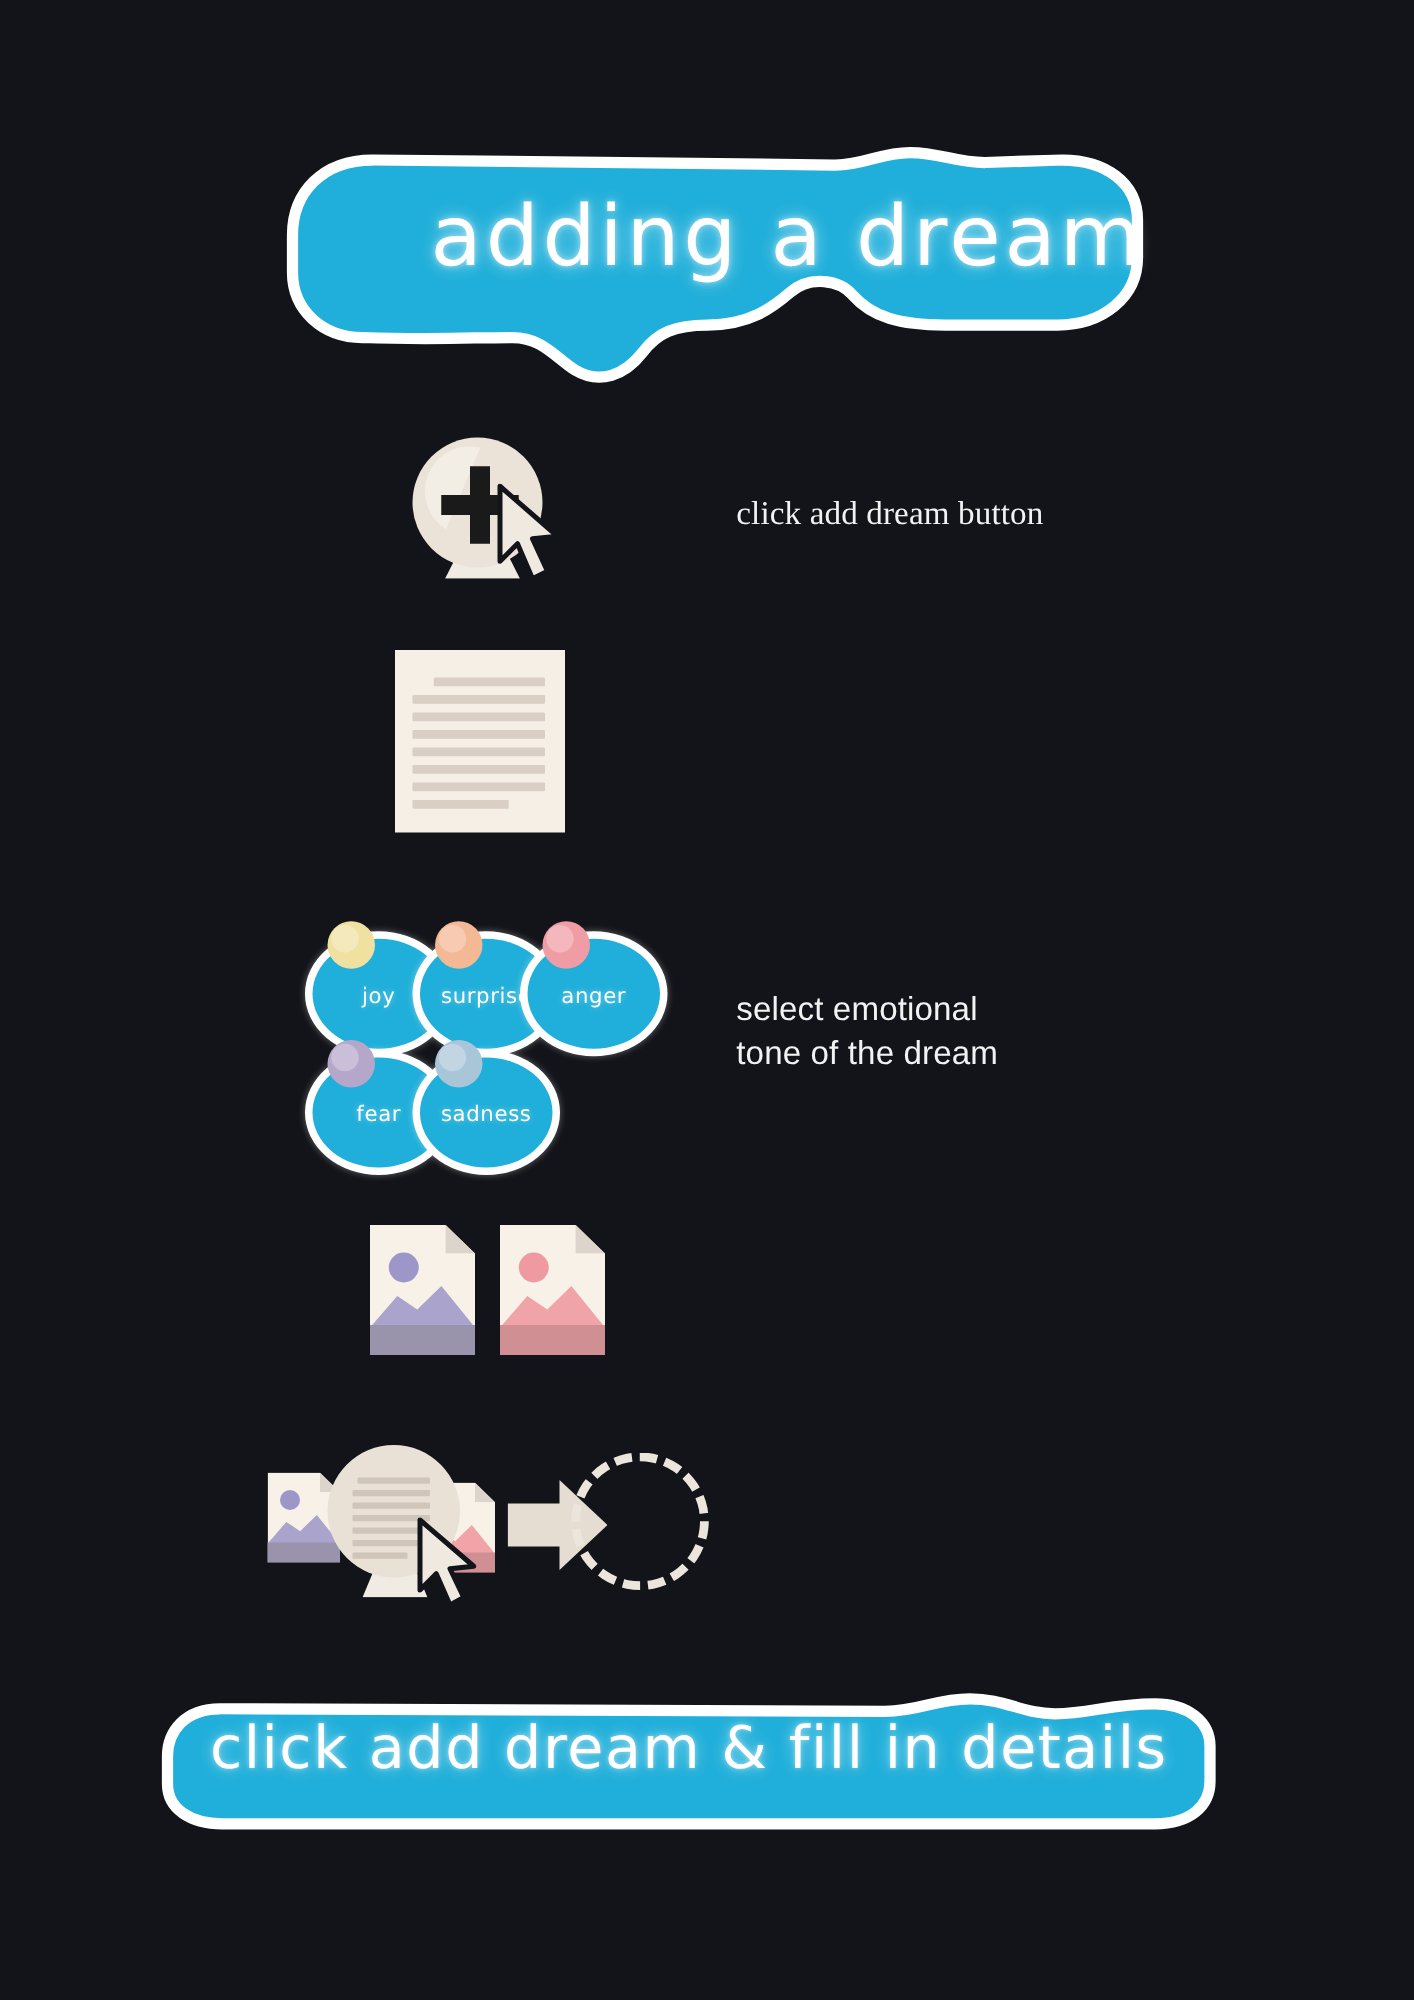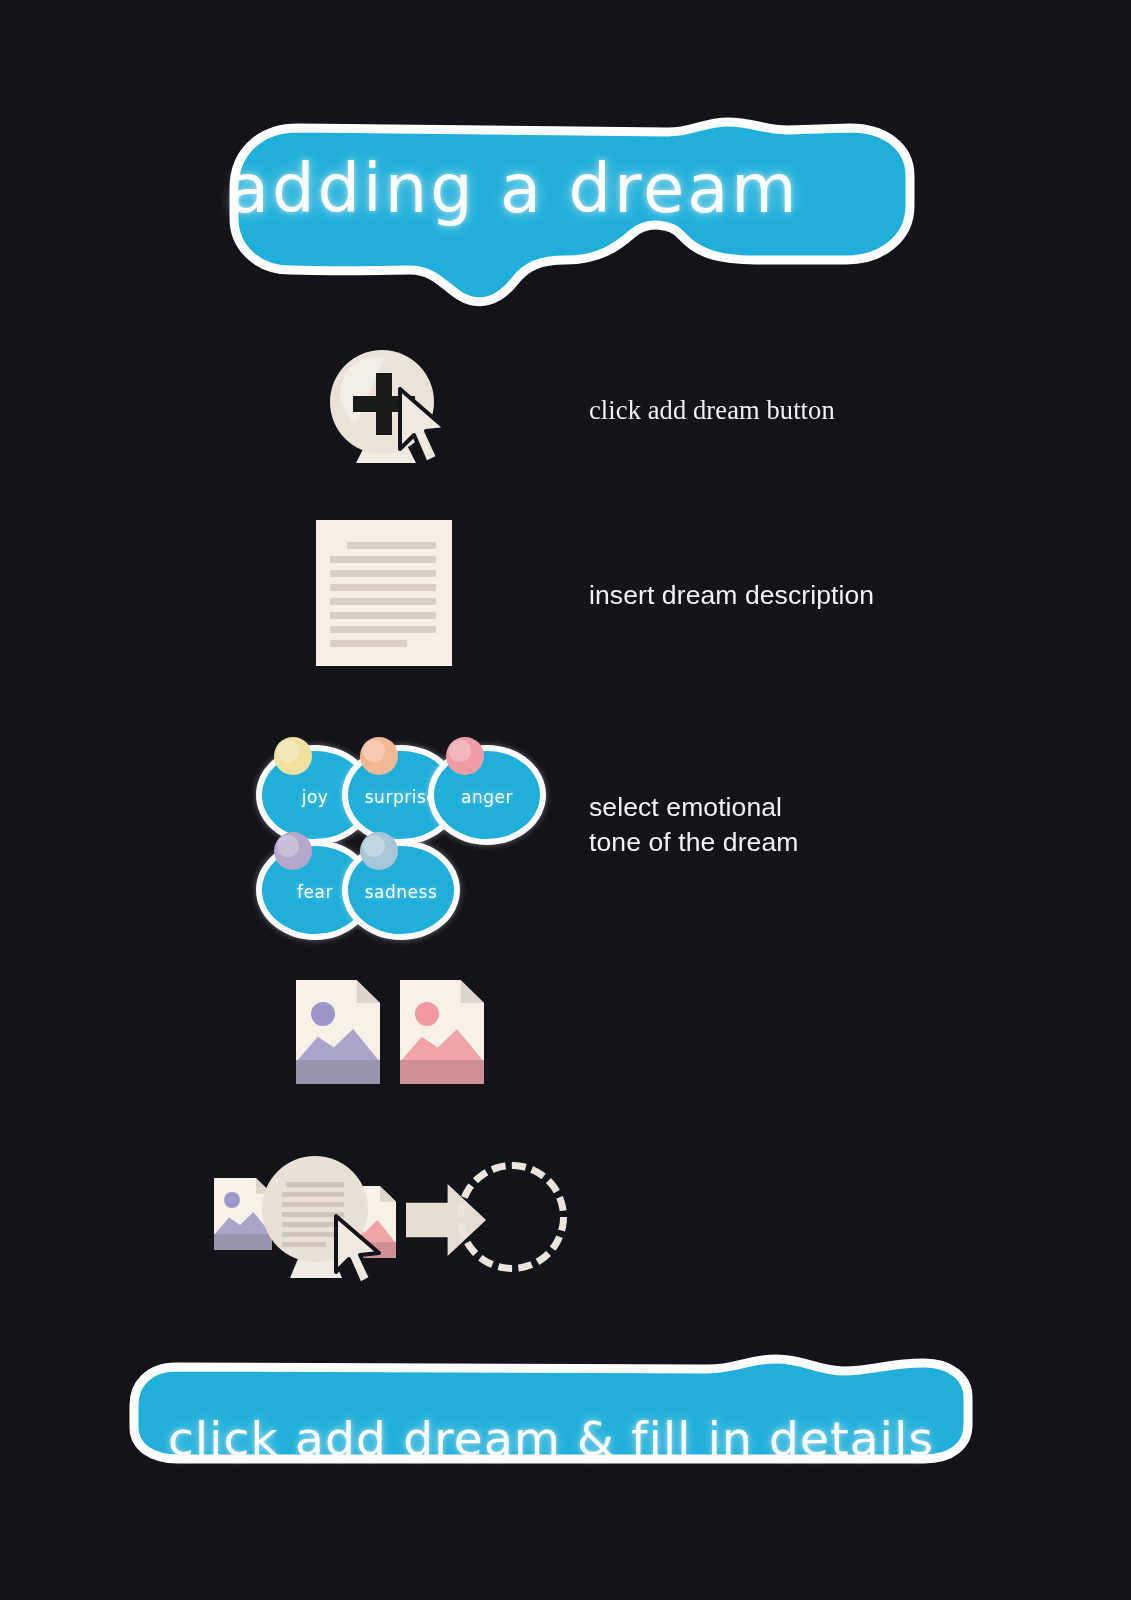--- a/index.html
+++ b/index.html
@@ -28,21 +28,21 @@
     position: absolute;
     left: 0; top: 0;
     width: 100%; height: 100%;
     overflow: visible;
   }
   #title-blob .blob-text {
     position: absolute;
     left: 0;
     top: 30px;
     width: 100%;
-    text-align: left;
+    text-align: right;
     color: #ffffff;
     font-family: "DejaVu Sans", sans-serif;
     font-size: 67px;
     letter-spacing: 3px;
     font-weight: 400;
     text-shadow: 0 0 14px rgba(255,255,255,0.55), 0 0 5px rgba(255,255,255,0.5);
   }
 
   
   .step {
@@ -86,21 +86,21 @@
   .doc-line {
     position: absolute;
     background: #d9cfc4;
     height: 7px;
     border-radius: 1px;
   }
 
   
   #emotion-grid {
     position: absolute;
-    left: 256px;
+    left: 244px;
     top: 735px;
     width: 290px;
     height: 210px;
   }
   .emo-cell {
     position: absolute;
     width: 118px;
     height: 100px;
   }
   .emo-ellipse {
@@ -206,21 +206,20 @@
     position: absolute;
     left: 0;
     top: 26px;
     width: 100%;
     text-align: center;
     color: #ffffff;
     font-family: "DejaVu Sans", sans-serif;
     font-size: 47px;
     letter-spacing: 1.2px;
     text-shadow: 0 0 12px rgba(255,255,255,0.5), 0 0 4px rgba(255,255,255,0.45);
-    margin-top: 40px;
   }
 </style>
 </head>
 <body>
 
 <div id="title-blob">
   <svg viewBox="0 0 688 180" preserveAspectRatio="none">
     <path d="M70,8 C30,8 6,34 6,68 L6,98 C6,128 30,150 62,150
              C120,152 150,150 182,150
              C206,150 216,166 232,176
@@ -265,21 +264,20 @@
     <div class="doc" style="left:0; top:0; width:136px; height:146px;"></div>
     <div class="doc-line" style="left:31px; top:22px; width:89px;"></div>
     <div class="doc-line" style="left:14px; top:36px; width:106px;"></div>
     <div class="doc-line" style="left:14px; top:50px; width:106px;"></div>
     <div class="doc-line" style="left:14px; top:64px; width:106px;"></div>
     <div class="doc-line" style="left:14px; top:78px; width:106px;"></div>
     <div class="doc-line" style="left:14px; top:92px; width:106px;"></div>
     <div class="doc-line" style="left:14px; top:106px; width:106px;"></div>
     <div class="doc-line" style="left:14px; top:120px; width:77px;"></div>
   </div>
-  <div class="step-label" style="top:58px;">insert dream description</div>
 </div>
 
 <div id="emotion-grid">
 
   <div class="emo-cell" style="left:0px;   top:10px;">
     <div class="emo-ellipse"></div>
     <div class="emo-dot" style="background:#f0e1a0;"></div>
     <div class="emo-label">joy</div>
   </div>
   <div class="emo-cell" style="left:86px;  top:10px;">

